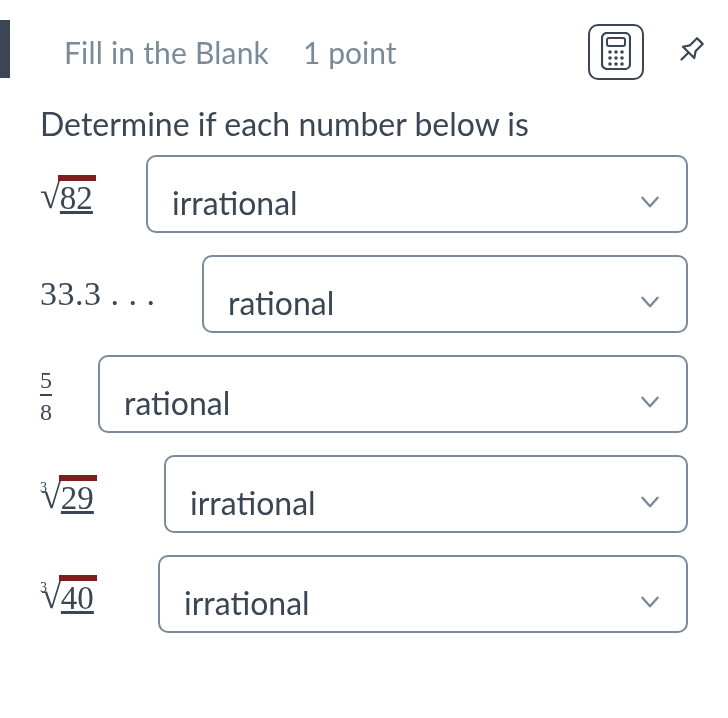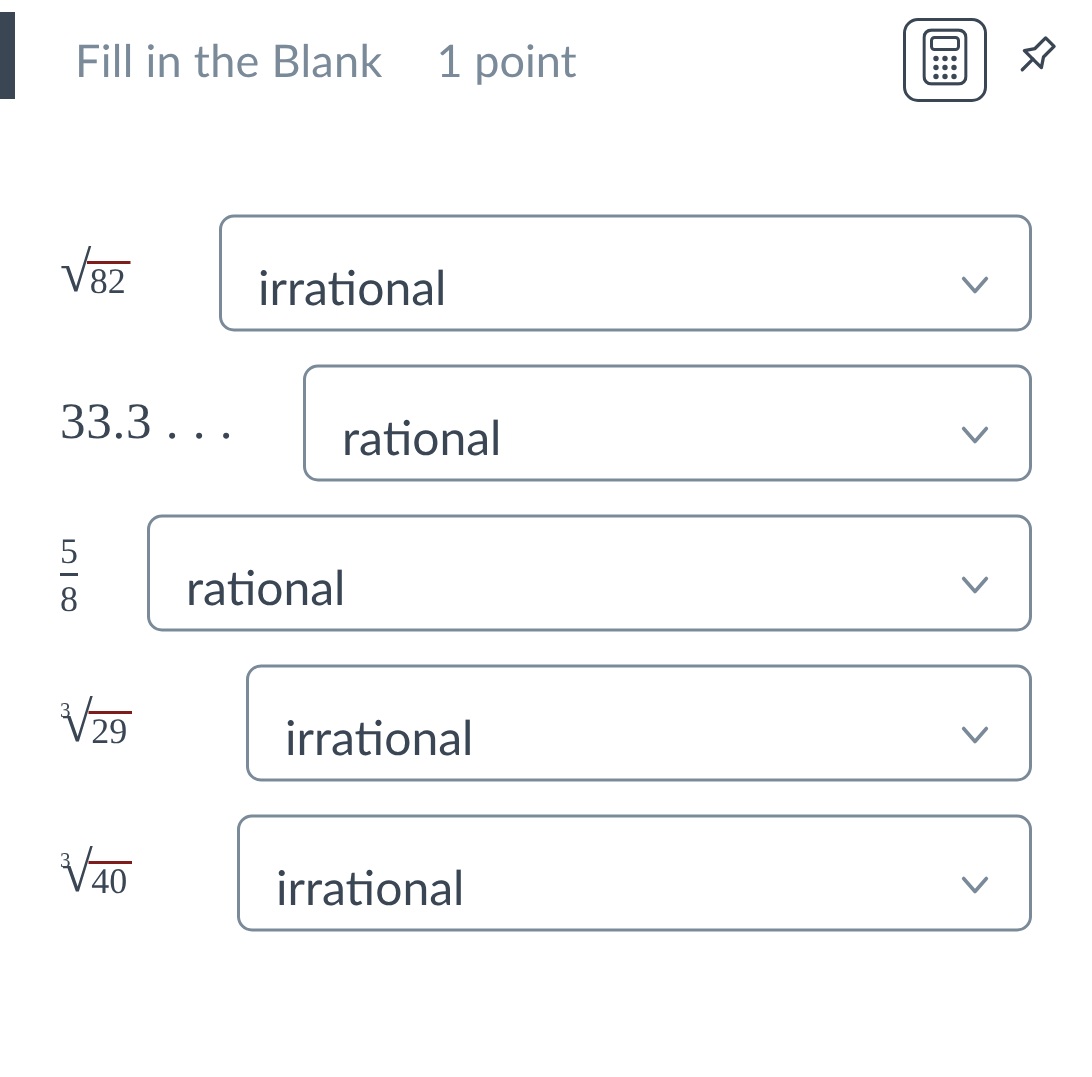--- a/index.html
+++ b/index.html
@@ -8,38 +8,39 @@
     font-family: "Lato", "Helvetica Neue", Arial, sans-serif;
     color: #3a4654;
     background: #fff;
     width: 728px;
     height: 718px;
     overflow: hidden;
   }
   .header {
     display: flex;
     align-items: center;
-    padding: 12px 18px 8px 0;
+    padding: 24px 18px 8px 0;
+    gap: 14px;
   }
   .sidebar-mark {
     width: 10px;
     height: 58px;
     background: #3a4654;
     margin-right: 40px;
     margin-top: -6px;
   }
   .header-title {
     font-size: 30px;
     color: #7a8a99;
     letter-spacing: 0.2px;
   }
   .header-points {
     font-size: 30px;
     color: #7a8a99;
-    margin-left: 36px;
+    margin-left: 20px;
   }
   .header-spacer { flex: 1; }
   .tool-btn {
     width: 56px;
     height: 56px;
     border: 2px solid #3a4654;
     border-radius: 10px;
     display: flex;
     align-items: center;
     justify-content: center;
@@ -110,27 +111,28 @@
     position: relative;
     top: -16px;
     margin-right: -6px;
     font-family: Georgia, serif;
   }
   .radical .surd {
     font-size: 38px;
     line-height: 1;
   }
   .radical .radicand {
-    border-top: 2px solid #7f1d1d;
+    border-top: 6px solid #7f1d1d;
     padding: 0 3px 0 2px;
     margin-left: -3px;
-    font-size: 24px;
+    font-size: 33px;
     line-height: 1.05;
     position: relative;
     top: 1px;
+    text-decoration: underline;
   }
   
   .frac {
     display: inline-flex;
     flex-direction: column;
     align-items: center;
     font-size: 24px;
     line-height: 1;
     position: relative;
     top: 2px;
@@ -177,21 +179,21 @@
         <g transform="rotate(45 18 18)">
           <path d="M18 4 L22 4 L22 14 L26 20 L10 20 L14 14 L14 4 Z" fill="none" stroke="#3a4654" stroke-width="2.2" stroke-linejoin="round"></path>
           <line x1="18" y1="20" x2="18" y2="30" stroke="#3a4654" stroke-width="2.2" stroke-linecap="round"></line>
         </g>
       </svg>
     </span>
   </div>
 </div>
 
 <div class="prompt">
-  <br>
+  <span>Determine if each number below is</span><br>
 </div>
 
 <div class="rows">
 
   <div class="row r0">
     <span class="expr">
       <span class="radical">
         <span class="surd">√</span>
         <span class="radicand">82</span>
       </span>

